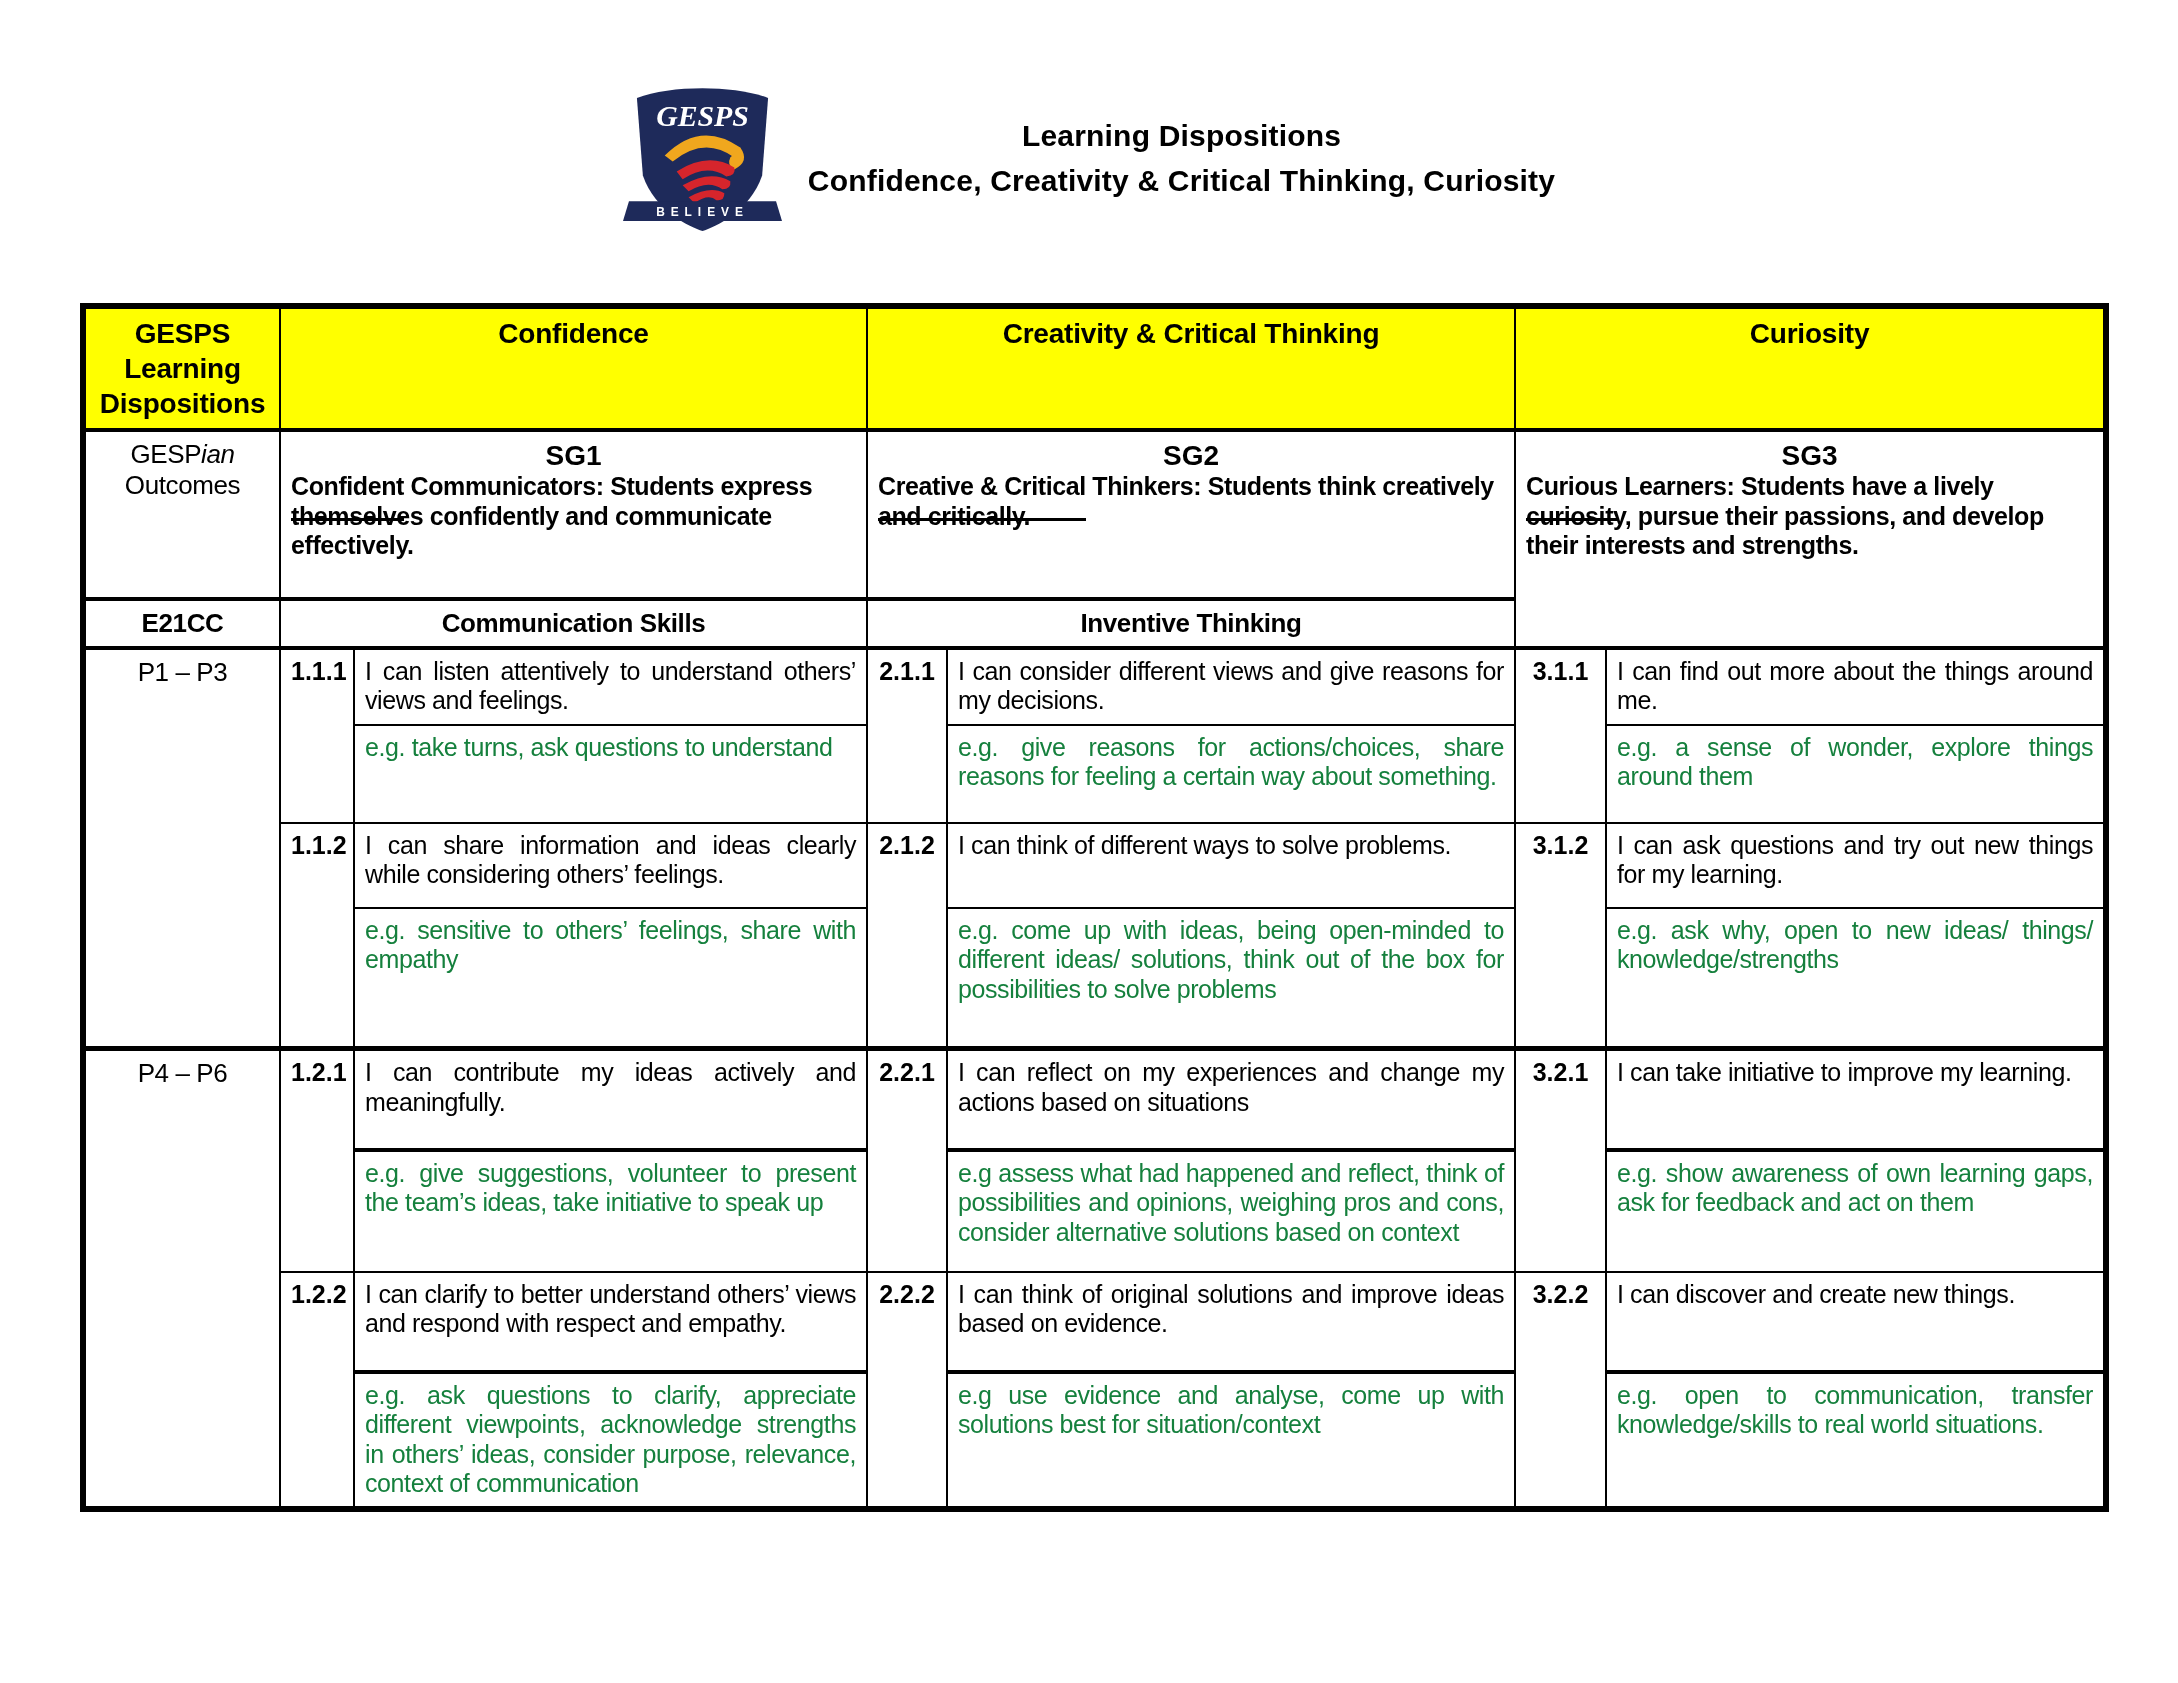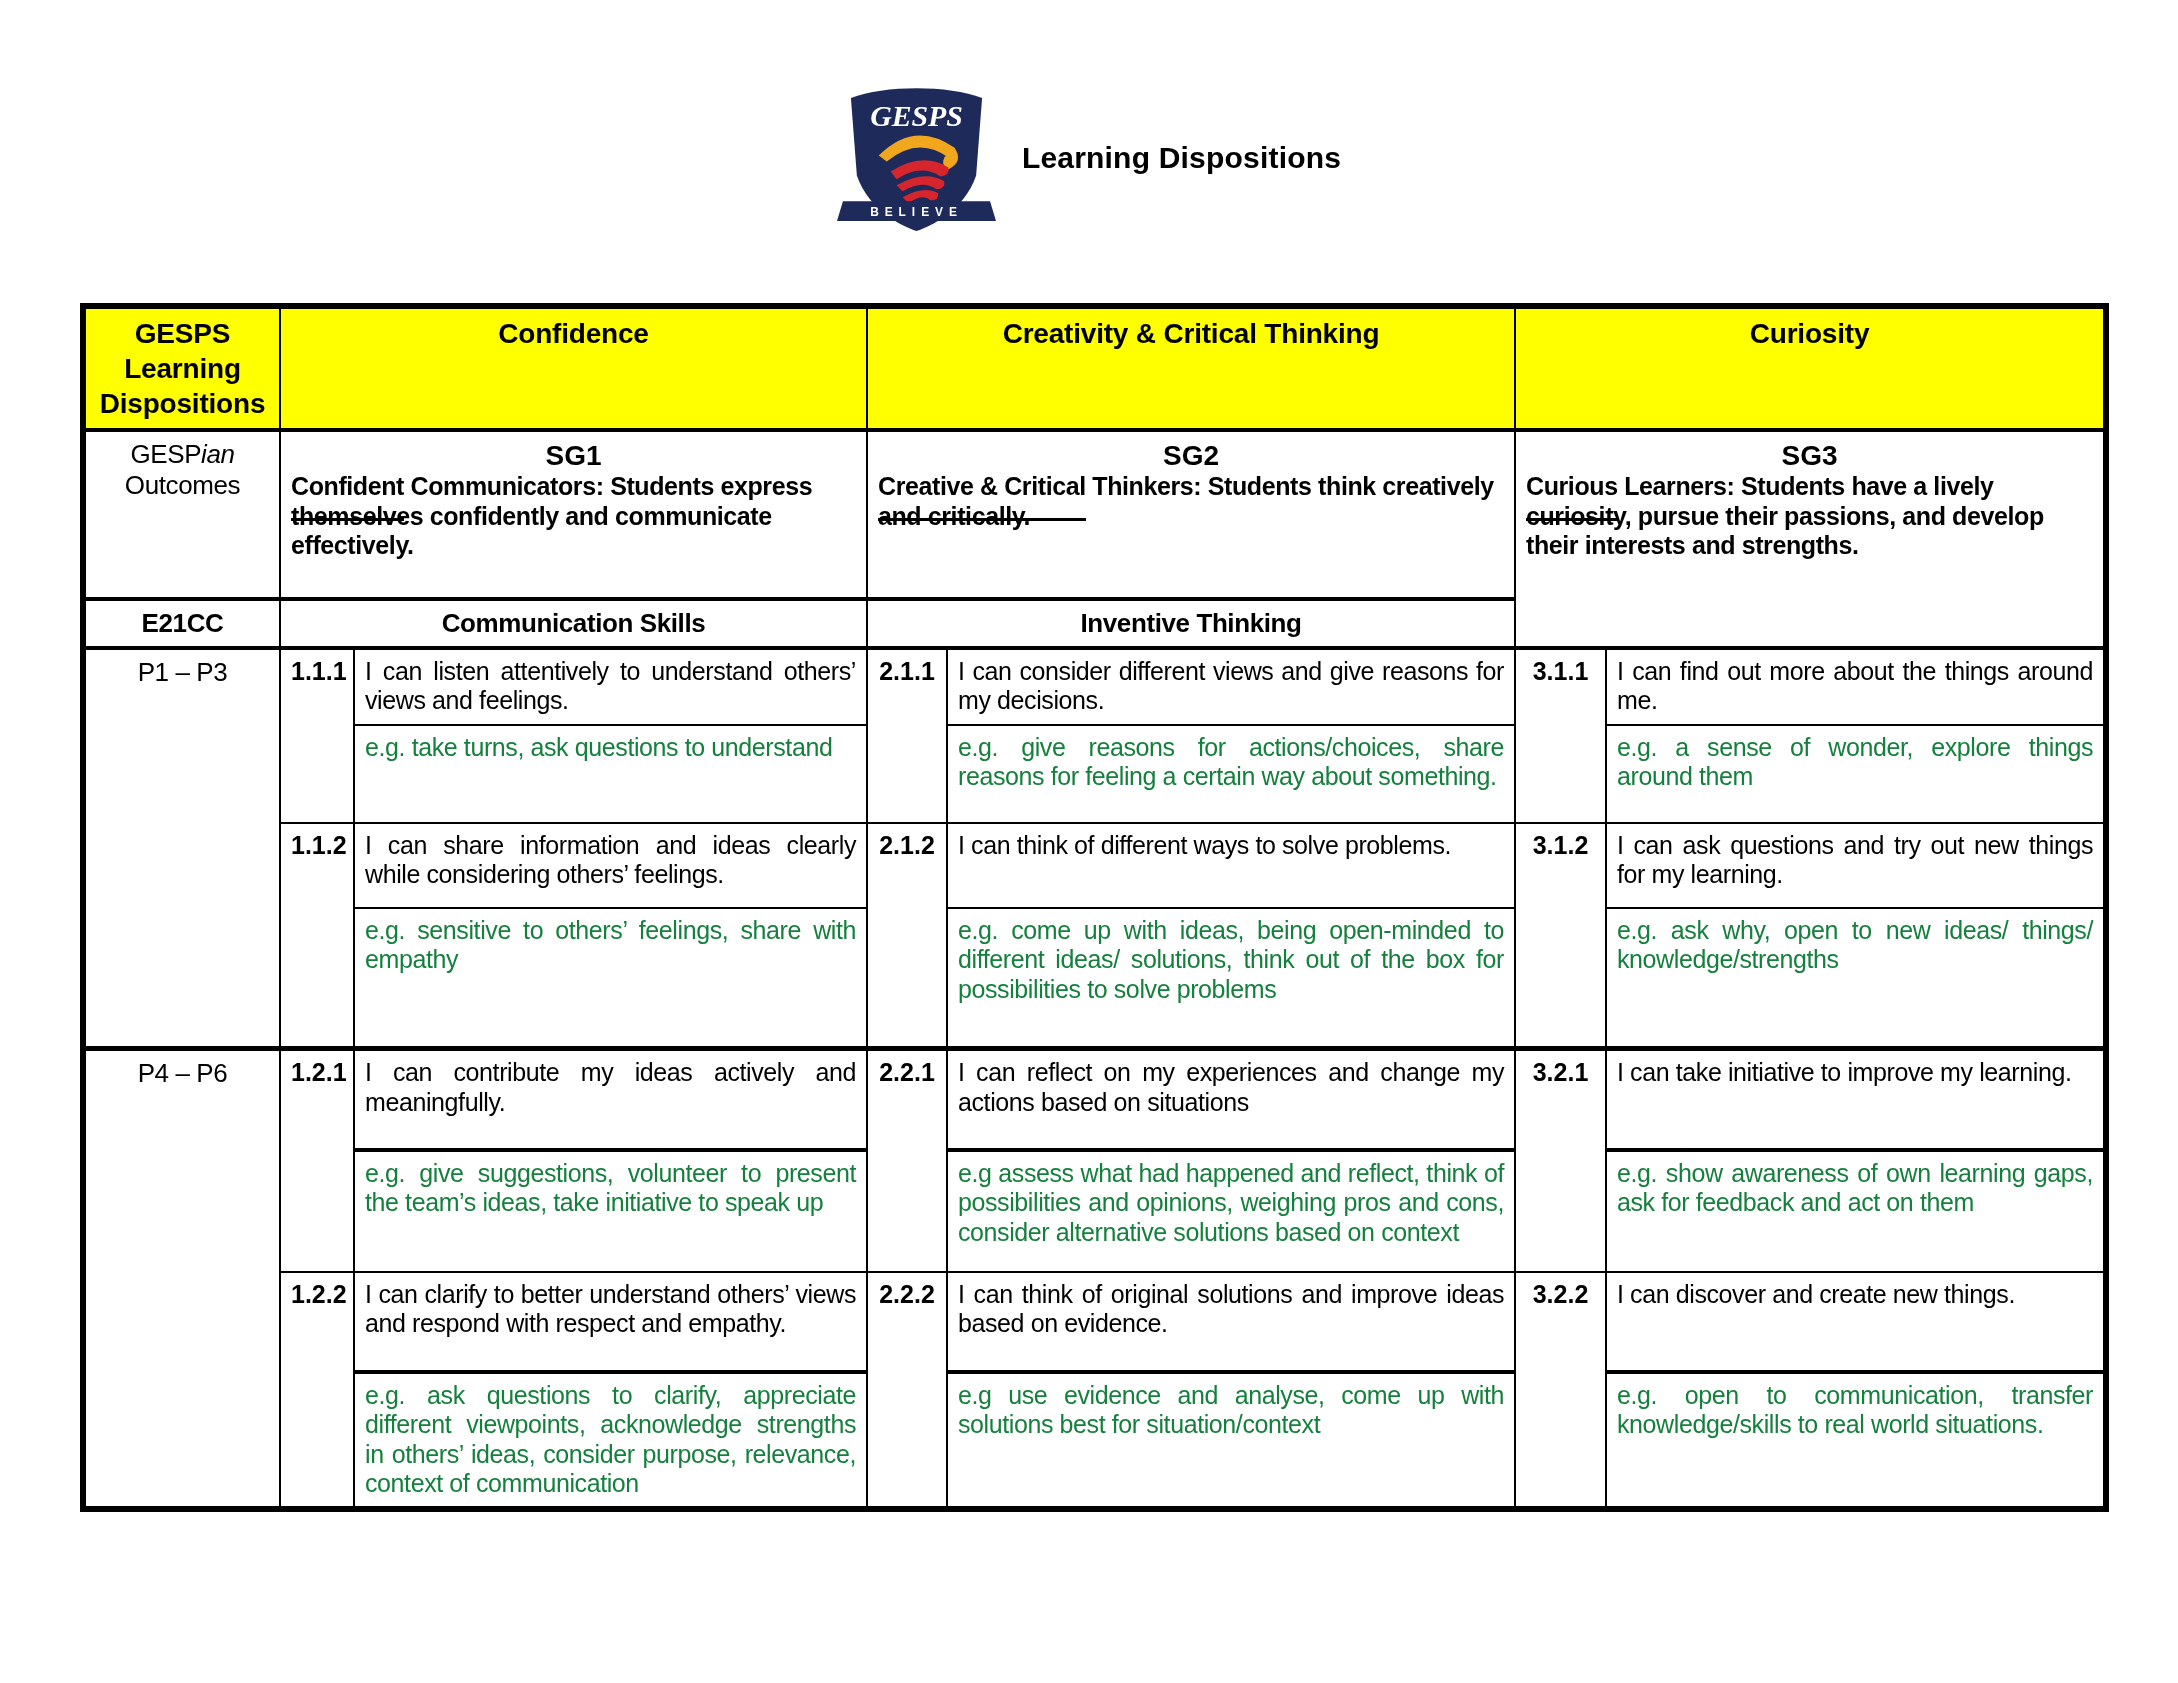--- a/index.html
+++ b/index.html
@@ -72,20 +72,21 @@
         <path d="M118 70 Q128 84 112 92 Q104 88 108 80 Z" fill="#F0A71E"></path>
         <path d="M54 94 Q86 74 112 90 Q114 98 104 99 Q84 86 60 102 Z" fill="#D6252C"></path>
         <path d="M60 108 Q88 92 108 104 Q109 112 100 112 Q86 102 66 114 Z" fill="#D6252C"></path>
         <path d="M66 120 Q88 108 102 116 Q102 124 94 123 Q86 116 72 126 Z" fill="#D6252C"></path>
         <path d="M6 124 L154 124 L160 144 L0 144 Z" fill="#1E2A5A"></path>
         <text x="80" y="139" text-anchor="middle" fill="#ffffff" font-family="Liberation Sans, sans-serif" font-size="12" font-weight="bold" letter-spacing="6">BELIEVE</text>
       </svg>
     </div>
     <div class="masthead-text">
       <div>Learning Dispositions</div>
+      <div>Confidence, Creativity &amp; Critical Thinking, Curiosity</div>
     </div>
   </div>
 
   <table class="disp-table">
     <colgroup>
       <col style="width:197px">
         <col style="width:74px">
         <col style="width:513px">
       <col style="width:80px">
         <col style="width:568px">

